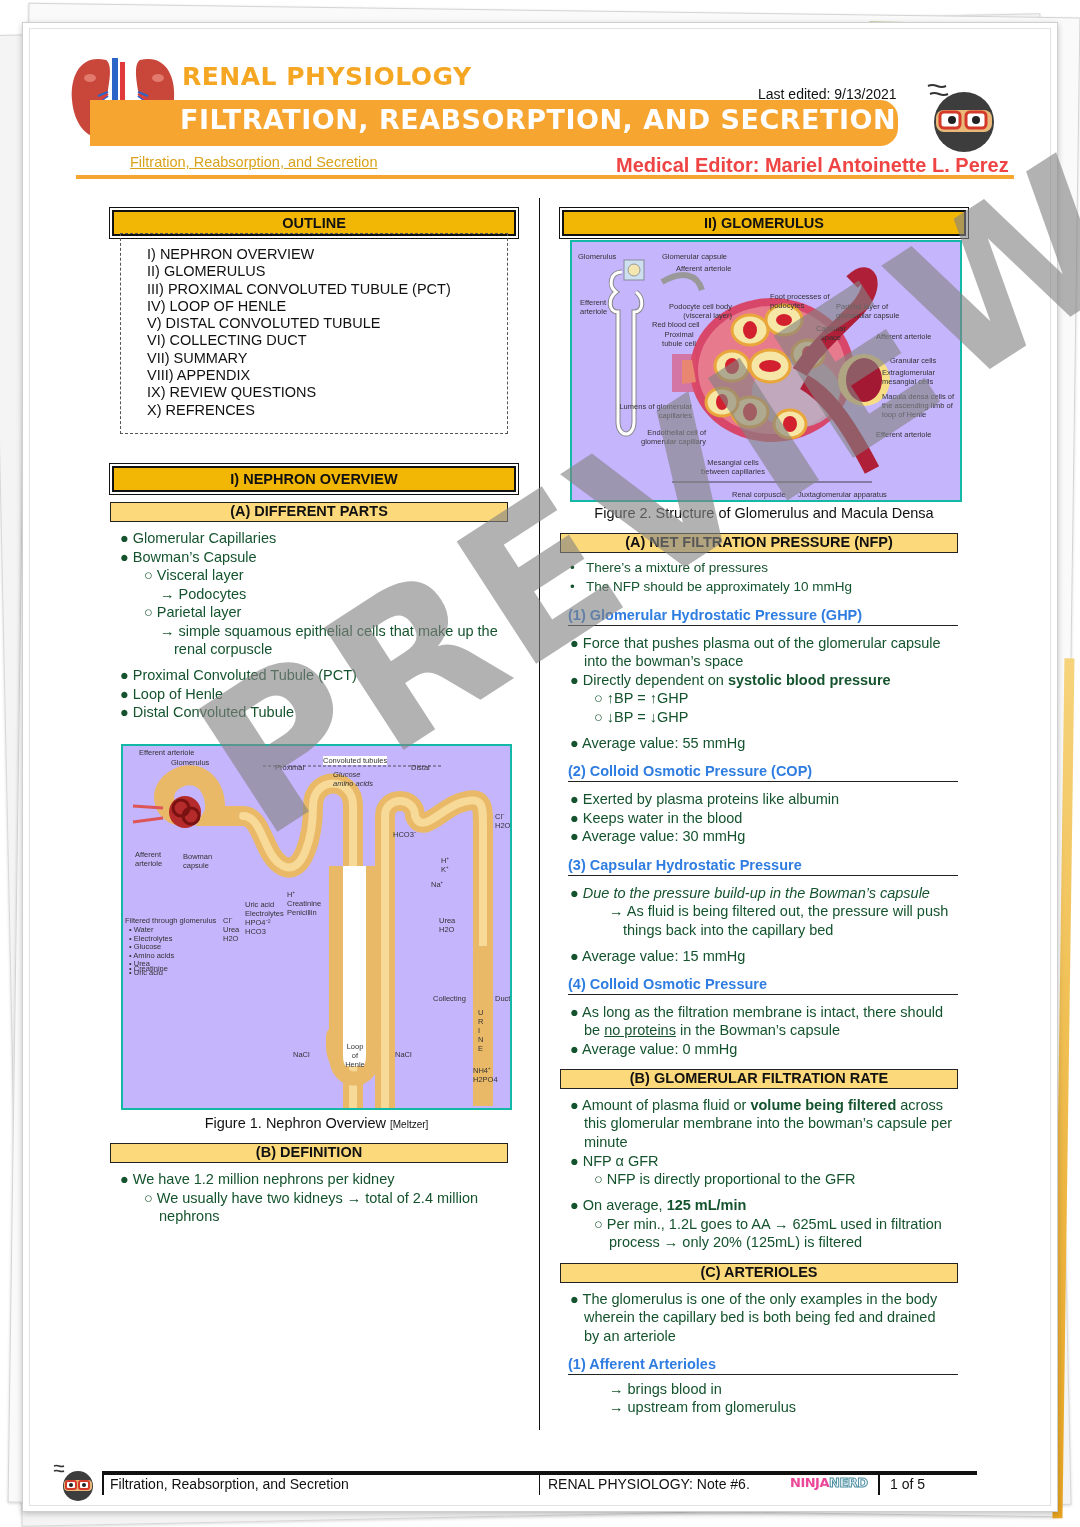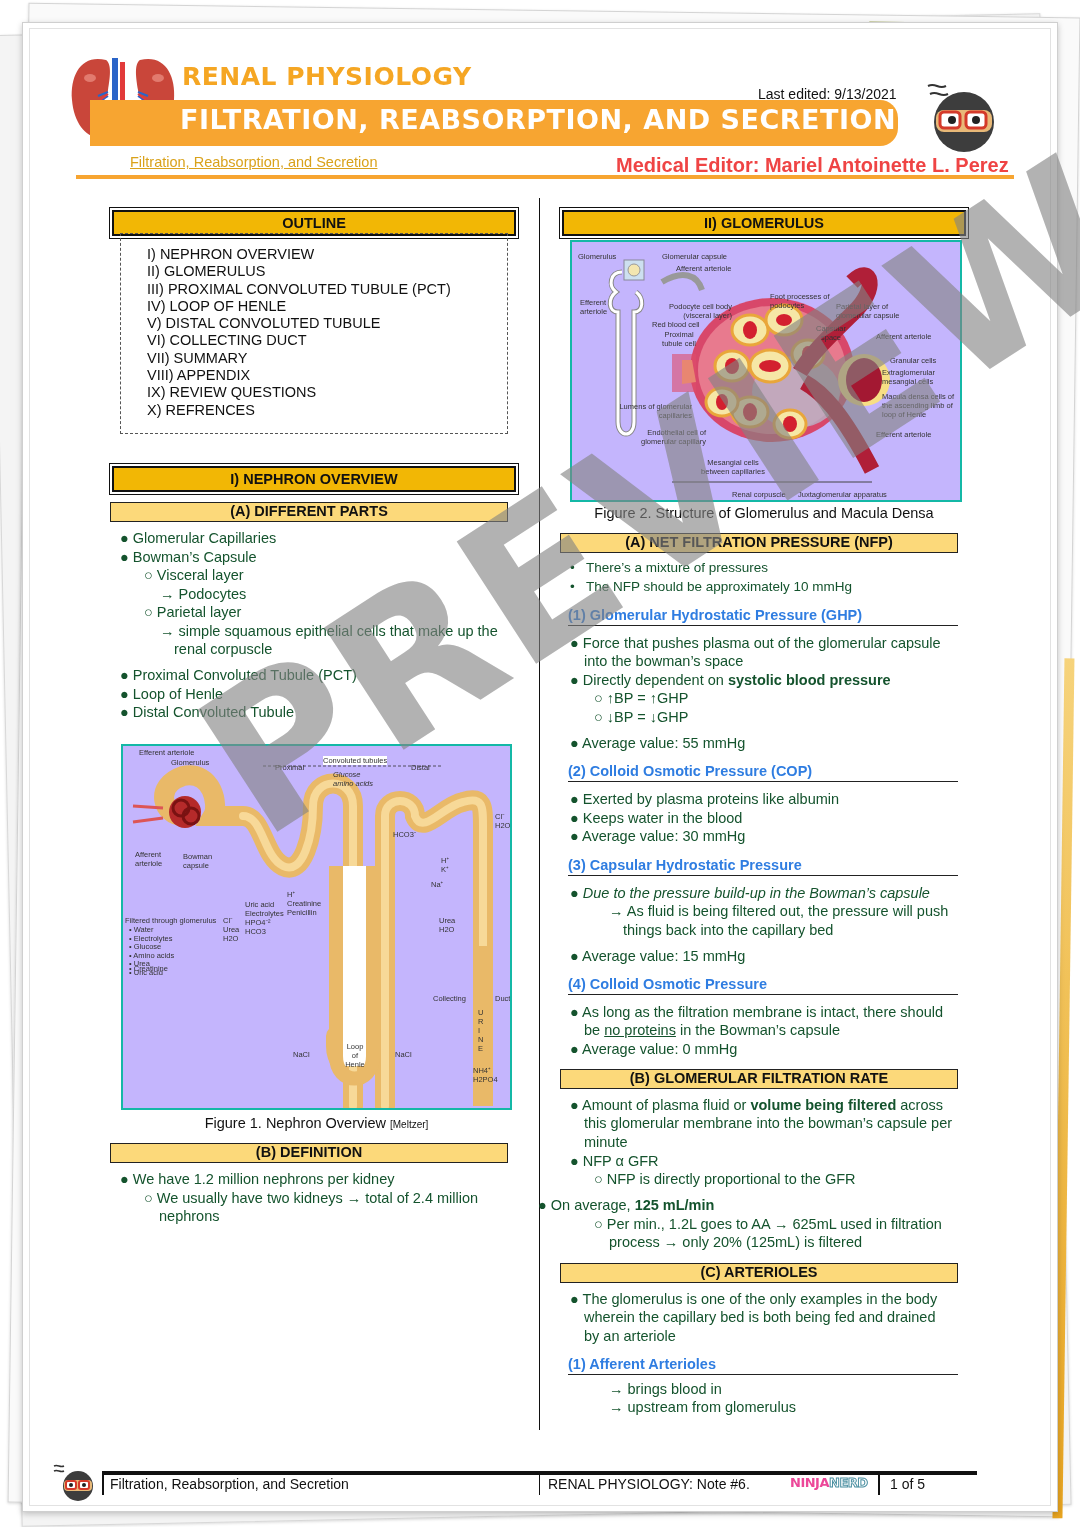--- a/index.html
+++ b/index.html
@@ -286,21 +286,21 @@
 <div class="txt" style="left:570px; top:1003px;">● As long as the filtration membrane is intact, there should</div>
 <div class="txt" style="left:584px; top:1021px;"><span>be </span><u>no proteins</u><span> in the Bowman’s capsule</span></div>
 <div class="txt" style="left:570px; top:1040px;">● Average value: 0 mmHg</div>
 
 <div class="sec-sub" style="left:560px; top:1069px; width:398px;">(B)  GLOMERULAR FILTRATION RATE</div>
 <div class="txt" style="left:570px; top:1096px;"><span>● Amount of plasma fluid or </span><b>volume being filtered</b><span> across</span></div>
 <div class="txt" style="left:584px; top:1114px;">this glomerular membrane into the bowman’s capsule per</div>
 <div class="txt" style="left:584px; top:1133px;">minute</div>
 <div class="txt" style="left:570px; top:1152px;">● NFP α GFR</div>
 <div class="txt" style="left:594px; top:1170px;">○ NFP is directly proportional to the GFR</div>
-<div class="txt" style="left:538px; top:1196px;"><span>● On average, </span><b>125 mL/min</b></div>
+<div class="txt" style="left:570px; top:1196px;"><span>● On average, </span><b>125 mL/min</b></div>
 <div class="txt" style="left:594px; top:1215px;">○ Per min., 1.2L goes to AA → 625mL used in filtration</div>
 <div class="txt" style="left:609px; top:1233px;">process → only 20% (125mL) is filtered</div>
 
 <div class="sec-sub" style="left:560px; top:1263px; width:398px;">(C)  ARTERIOLES</div>
 <div class="txt" style="left:570px; top:1290px;">● The glomerulus is one of the only examples in the body</div>
 <div class="txt" style="left:584px; top:1308px;">wherein the capillary bed is both being fed and drained</div>
 <div class="txt" style="left:584px; top:1327px;">by an arteriole</div>
 
 <div class="sub-title" style="left:568px; top:1356px; width:390px;">(1)  Afferent Arterioles</div>
 <div class="txt" style="left:609px; top:1380px;">→ brings blood in</div>

